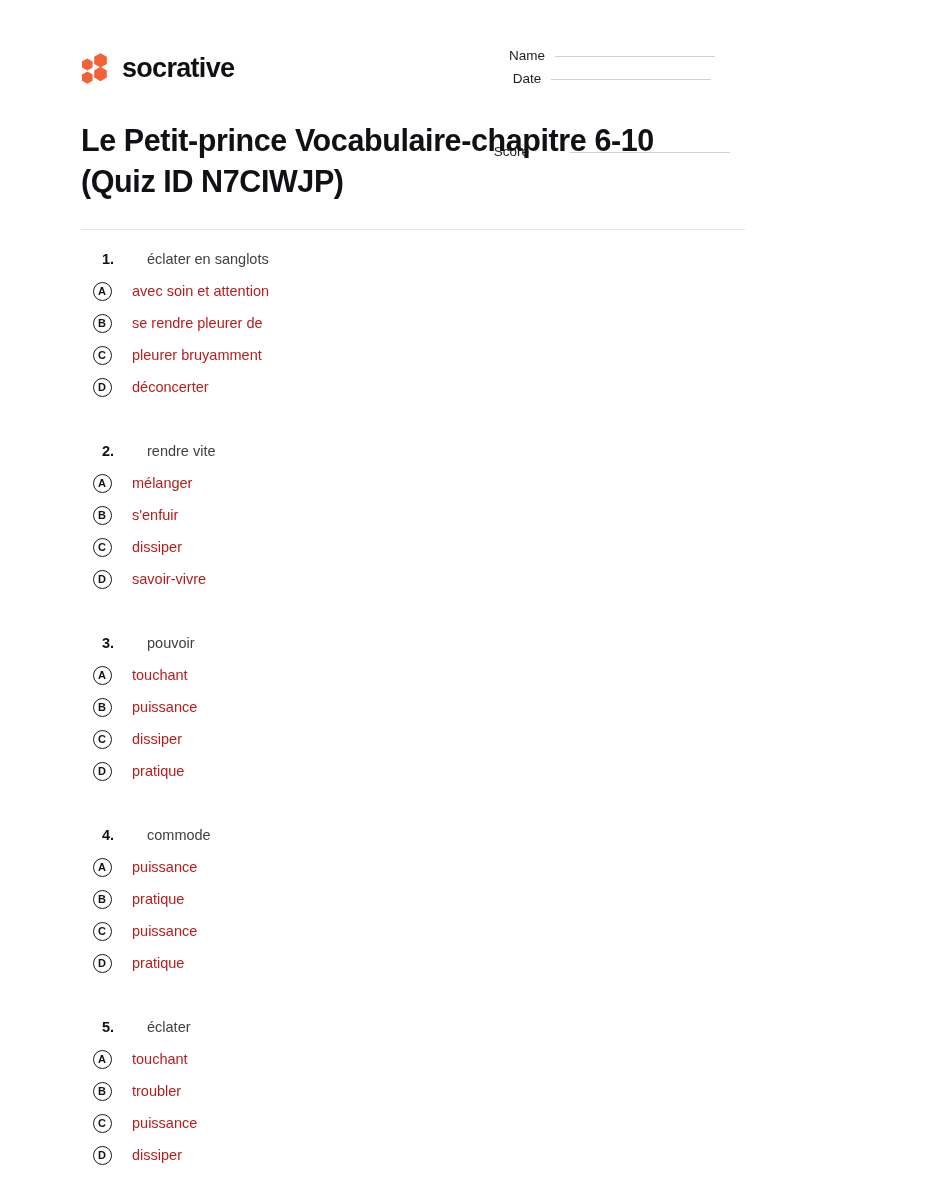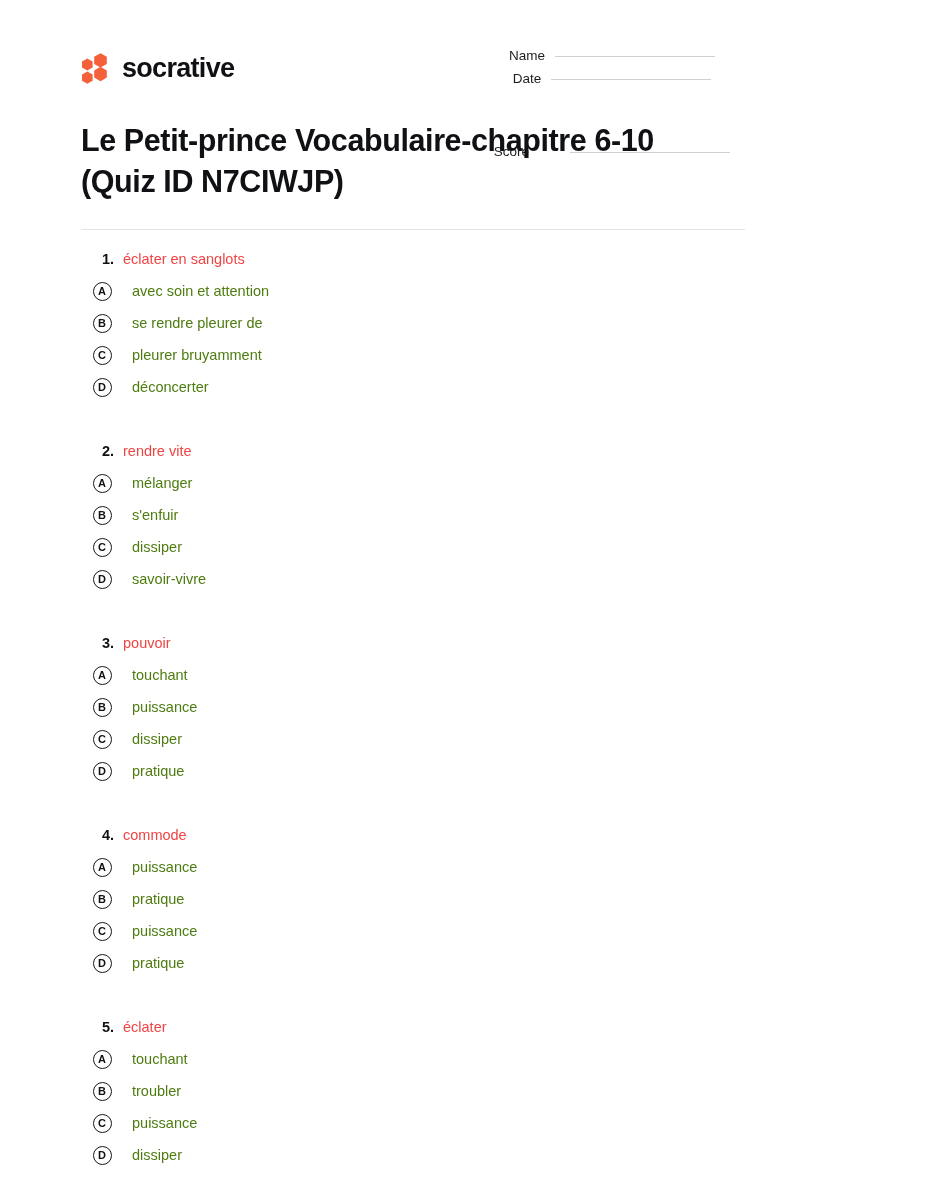--- a/index.html
+++ b/index.html
@@ -138,22 +138,23 @@
     flex: 0 0 42px;
     text-align: right;
     padding-right: 9px;
     font-size: 14.5px;
     font-weight: 700;
     color: #101114;
   }
 
   .q-text {
     font-size: 14.5px;
-    color: #ef4444;
+    color: #404040;
     line-height: 1.3;
+    margin-left: 24px;
   }
 
   .choice {
     display: flex;
     align-items: center;
     height: 32px;
   }
 
   .choice-bubble {
     width: 42px;
@@ -171,21 +172,21 @@
     align-items: center;
     justify-content: center;
     font-size: 11px;
     font-weight: 700;
     color: #101114;
     line-height: 1;
   }
 
   .choice-text {
     font-size: 14.5px;
-    color: #4d7c0f;
+    color: #b91c1c;
     padding-left: 9px;
     line-height: 1.3;
   }
 </style>
 </head>
 <body>
 
 <div class="page">
 
   <div class="header">

